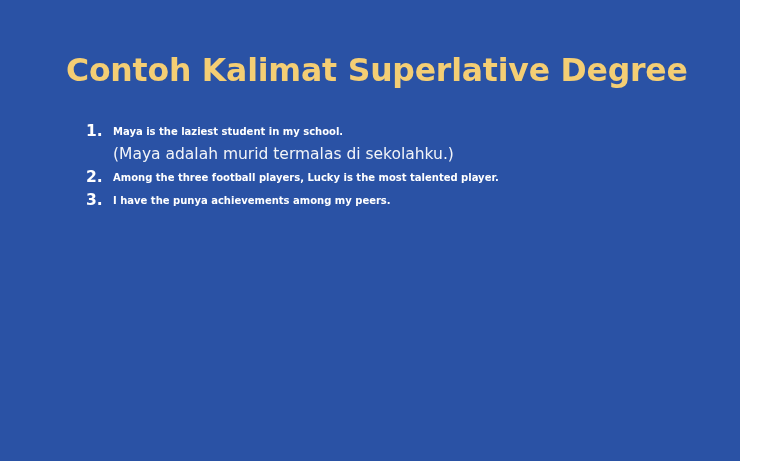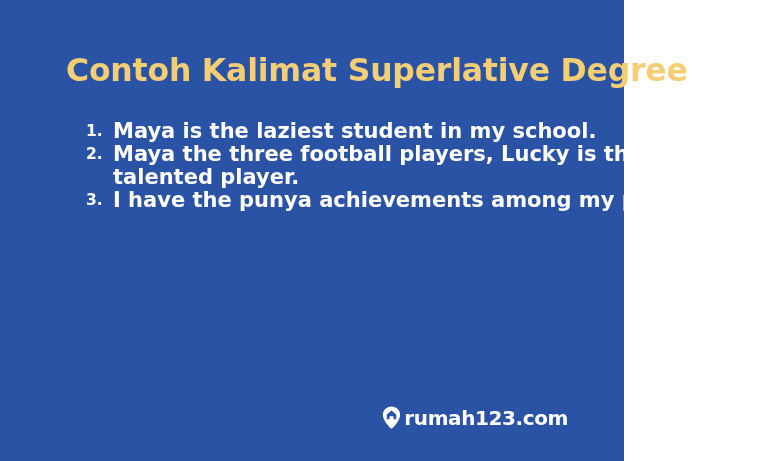--- a/index.html
+++ b/index.html
@@ -7,21 +7,21 @@
     padding: 0;
   }
   body {
     width: 768px;
     height: 461px;
     overflow: hidden;
     font-family: "DejaVu Sans", "Liberation Sans", sans-serif;
   }
   #slide {
     position: relative;
-    width: 624px;
+    width: 740px;
     height: 461px;
     background: #2a52a5;
     box-sizing: border-box;
   }
   #title {
     position: absolute;
     left: 66px;
     top: 52px;
     width: 660px;
     font-size: 31.5px;
@@ -47,21 +47,21 @@
     left: 0;
     top: 0;
     width: 24px;
     font-size: 15.5px;
     font-weight: bold;
     color: #ffffff;
     line-height: 23px;
     text-align: left;
   }
   .en {
-    font-size: 21px;
+    font-size: 10px;
     font-weight: bold;
     color: #ffffff;
     line-height: 23px;
     margin: 0;
   }
   .id {
     font-size: 15.5px;
     font-weight: normal;
     color: #f2f4f8;
     line-height: 23px;
@@ -94,37 +94,29 @@
 
 <div id="slide">
 
   <div id="title">Contoh Kalimat Superlative Degree</div>
 
   <div id="list">
 
     <div class="item">
       <span class="num">1.</span>
       <p class="en">Maya is the laziest student in my school.</p>
+      <p class="id">(Maya adalah murid termalas di sekolahku.)</p>
     </div>
 
     <div class="item">
       <span class="num">2.</span>
-      <p class="en">Maya the three football players, Lucky is the most talented player.</p>
+      <p class="en">Among the three football players, Lucky is the most talented player.</p>
     </div>
 
     <div class="item">
       <span class="num">3.</span>
       <p class="en">I have the punya achievements among my peers.</p>
     </div>
 
   </div>
 
-  <div id="logo">
-    <span id="logo-pin-wrap">
-      <svg id="logo-pin" viewBox="0 0 19 23" xmlns="http://www.w3.org/2000/svg">
-        <path d="M9.5 0.6 C4.6 0.6 0.9 4.2 0.9 8.9 C0.9 14.2 7.0 20.6 8.7 22.2 C9.1 22.6 9.9 22.6 10.3 22.2 C12.0 20.6 18.1 14.2 18.1 8.9 C18.1 4.2 14.4 0.6 9.5 0.6 Z" fill="#ffffff"></path>
-        <path d="M9.5 4.4 L14.2 8.5 L14.2 13.3 L11.5 13.3 L11.5 10.2 L7.5 10.2 L7.5 13.3 L4.8 13.3 L4.8 8.5 Z" fill="#2a52a5"></path>
-      </svg>
-    </span>
-    <span id="logo-text">rumah123.com</span>
-  </div>
 
 </div>
 
 </body></html>

